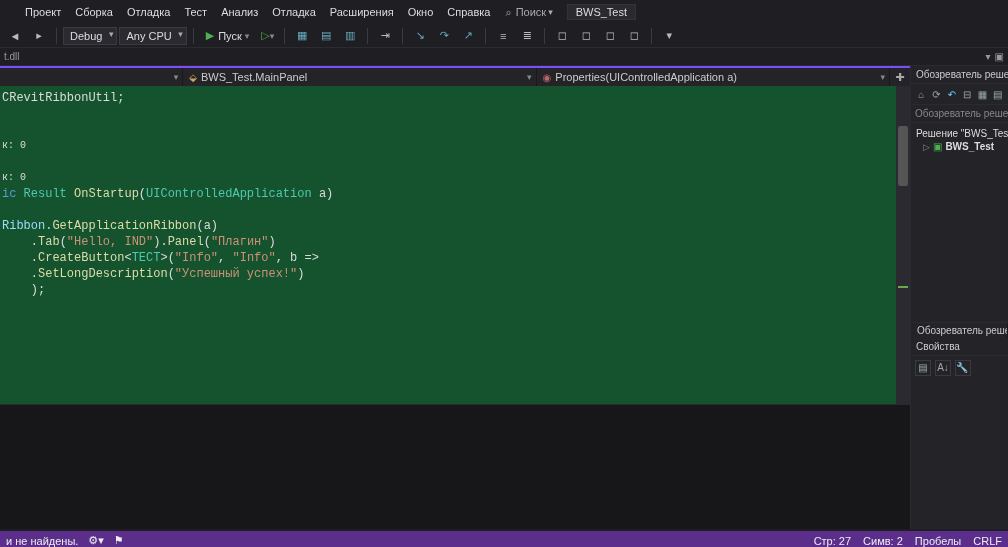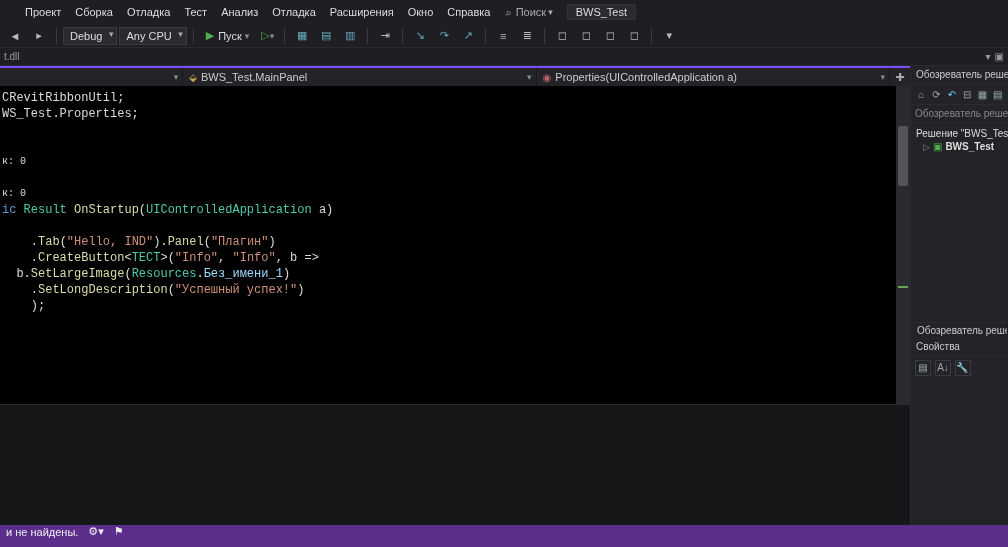--- a/index.html
+++ b/index.html
@@ -150,21 +150,21 @@
   width: 20px;
   display: flex;
   align-items: center;
   justify-content: center;
   color: #aaa;
   cursor: pointer;
 }
 
 .code-area {
   flex: 1;
-  background: #000000;
+  background: #14532d;
   overflow: hidden;
   position: relative;
   font-family: Consolas, "Courier New", monospace;
   font-size: 12px;
   line-height: 16px;
   padding: 4px 0 0 0;
 }
 .code-area pre {
   font-family: Consolas, "Courier New", monospace;
   white-space: pre;
@@ -277,25 +277,25 @@
   width: 16px; height: 16px;
   border: 1px solid #3a3a42;
   display: inline-flex; align-items: center; justify-content: center;
   color: #9aa;
   font-size: 10px;
 }
 
 .statusbar {
   position: absolute;
   left: 0; right: 0; bottom: 0;
-  height: 22px;
+  height: 16px;
   background: #5b2e8c;
   color: #eee;
   display: flex;
-  align-items: flex-start;
+  align-items: flex-end;
   padding: 0 6px;
   font-size: 11px;
 }
 .statusbar .sb-left { display: flex; align-items: center; gap: 10px; }
 .statusbar .sb-right { margin-left: auto; display: flex; gap: 12px; }
 </style>
 </head>
 <body>
 
 <div class="menubar">
@@ -408,31 +408,30 @@
       </div>
       <div class="nav-cell">
         <span class="nav-icon" style="color:#b66">◉</span>
         <span>Properties(UIControlledApplication a)</span>
       </div>
       <div class="nav-plus">✚</div>
     </div>
 
     <div class="code-area">
 <pre class="line"><span>CRevitRibbonUtil;</span></pre>
-<pre class="line"><span>WS_Test.Properties;</span></pre>
 <pre class="line">&nbsp;</pre>
 <pre class="line">&nbsp;</pre>
 <pre class="line c-dim">к: 0</pre>
 <pre class="line">&nbsp;</pre>
 <pre class="line c-dim">к: 0</pre>
 <pre class="line"><span class="c-kw">ic </span><span class="c-typ">Result </span><span class="c-mth">OnStartup</span><span>(</span><span class="c-typ">UIControlledApplication</span><span> a)</span></pre>
 <pre class="line">&nbsp;</pre>
+<pre class="line"><span class="c-id">Ribbon.</span><span class="c-mth">GetApplicationRibbon</span><span>(a)</span></pre>
 <pre class="line"><span>    .</span><span class="c-mth">Tab</span><span>(</span><span class="c-str">"Hello, IND"</span><span>).</span><span class="c-mth">Panel</span><span>(</span><span class="c-str">"Плагин"</span><span>)</span></pre>
 <pre class="line"><span>    .</span><span class="c-mth">CreateButton</span><span>&lt;</span><span class="c-typ">TECT</span><span>&gt;(</span><span class="c-str">"Info"</span><span>, </span><span class="c-str">"Info"</span><span>, b =&gt;</span></pre>
-<pre class="line"><span>  b.</span><span class="c-mth">SetLargeImage</span><span>(</span><span class="c-typ">Resources</span><span>.</span><span class="c-id">Без_имени_1</span><span>)</span></pre>
 <pre class="line"><span>    .</span><span class="c-mth">SetLongDescription</span><span>(</span><span class="c-str">"Успешный успех!"</span><span>)</span></pre>
 <pre class="line"><span>    );</span></pre>
 
       <div class="scroll-v">
         <div class="thumb"></div>
         <div class="mark" style="top:200px"></div>
       </div>
     </div>
 
     <div class="editor-bottom"></div>
@@ -474,13 +473,19 @@
     </div>
   </div>
 </div>
 
 <div class="statusbar">
   <div class="sb-left">
     <span>и не найдены.</span>
     <span>⚙▾</span>
     <span>⚑</span>
   </div>
+  <div class="sb-right">
+    <span><span>Стр:</span> <span>27</span></span>
+    <span><span>Симв:</span> <span>2</span></span>
+    <span>Пробелы</span>
+    <span>CRLF</span>
+  </div>
 </div>
 
 </body></html>

